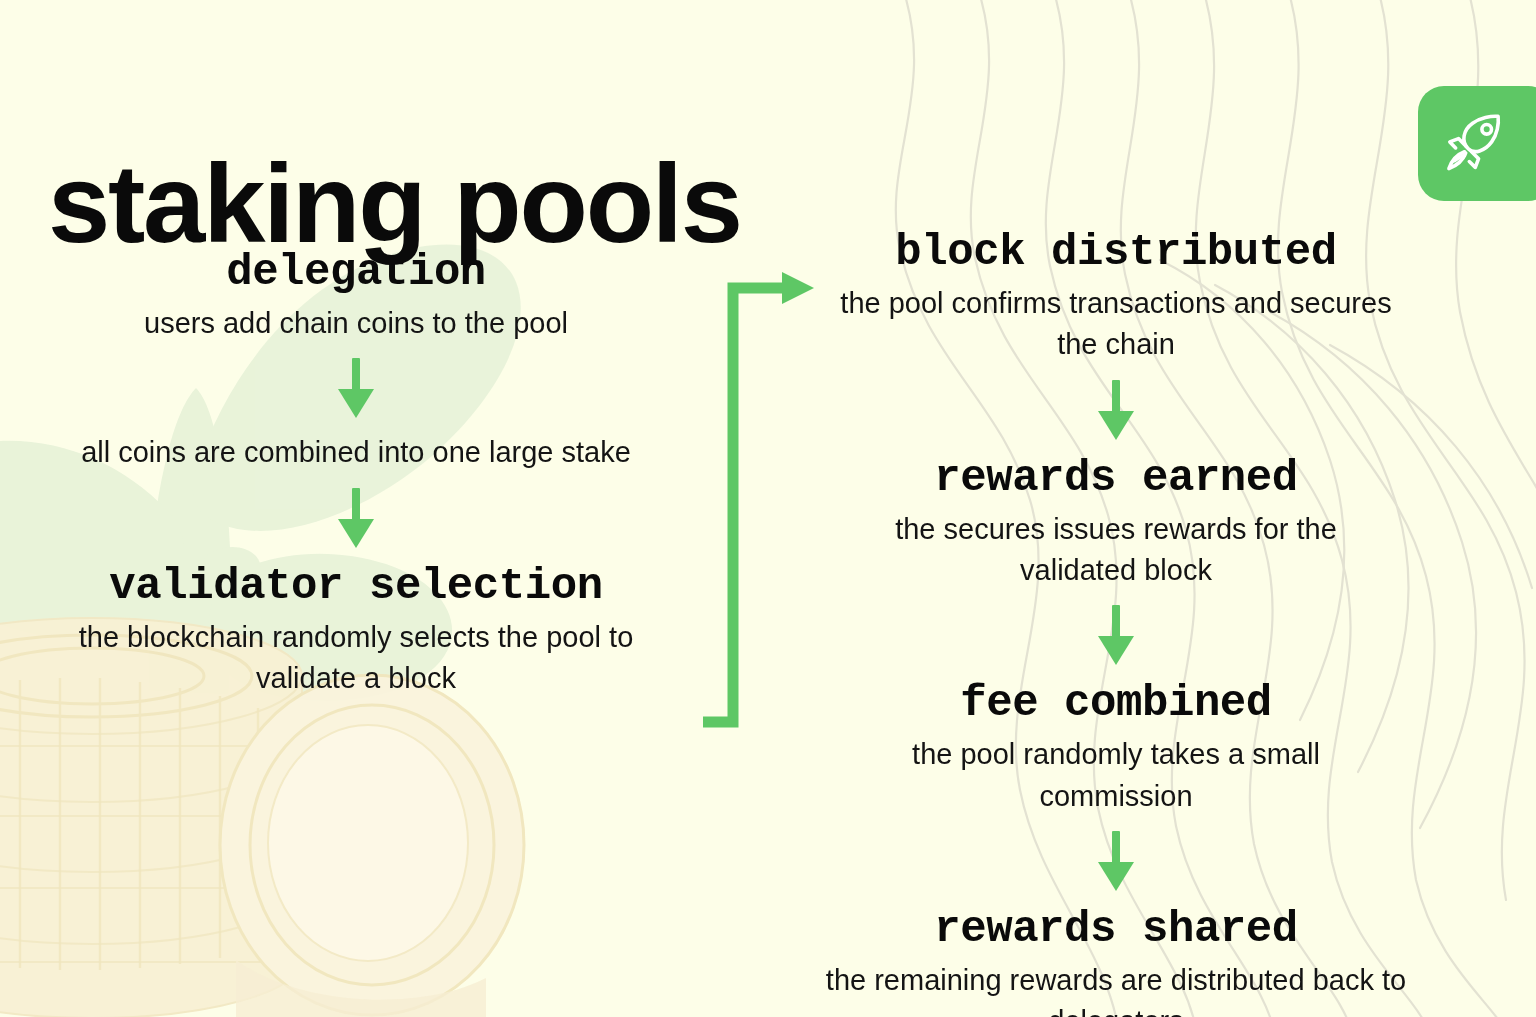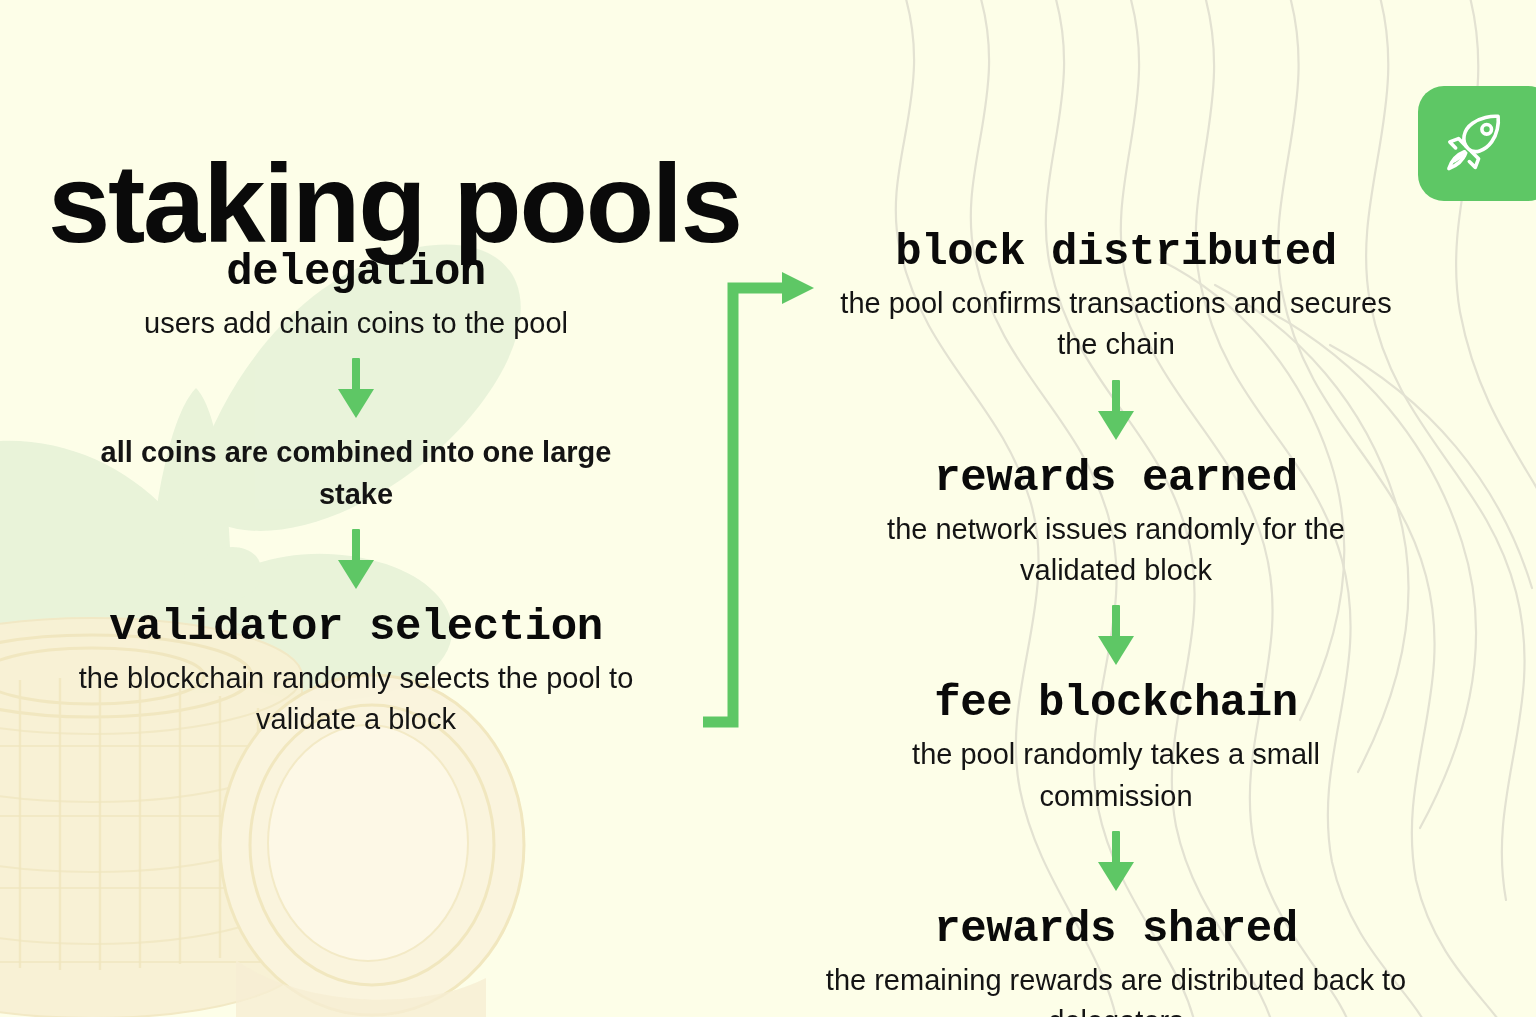--- a/index.html
+++ b/index.html
@@ -242,21 +242,21 @@
     </div>
 
     <div class="arrow-down">
       <svg width="40" height="62" viewBox="0 0 40 62" fill="#5ec765">
         <rect x="16" y="0" width="8" height="34" rx="1"></rect>
         <path d="M2 31 L 38 31 L 20 60 Z"></path>
       </svg>
     </div>
 
     <div class="step">
-      <div class="step-desc" style="max-width:575px;font-weight:bold;">all coins are combined into one large stake</div>
+      <div class="step-desc" style="max-width:575px;">all coins are combined into one large stake</div>
     </div>
 
     <div class="arrow-down">
       <svg width="40" height="62" viewBox="0 0 40 62" fill="#5ec765">
         <rect x="16" y="0" width="8" height="34" rx="1"></rect>
         <path d="M2 31 L 38 31 L 20 60 Z"></path>
       </svg>
     </div>
 
     <div class="step">
@@ -280,32 +280,32 @@
 
     <div class="arrow-down">
       <svg width="40" height="62" viewBox="0 0 40 62" fill="#5ec765">
         <rect x="16" y="0" width="8" height="34" rx="1"></rect>
         <path d="M2 31 L 38 31 L 20 60 Z"></path>
       </svg>
     </div>
 
     <div class="step">
       <div class="step-title">rewards earned</div>
-      <div class="step-desc" style="max-width:545px;">the network issues randomly for the validated block</div>
-    </div>
-
-    <div class="arrow-down">
-      <svg width="40" height="62" viewBox="0 0 40 62" fill="#5ec765">
-        <rect x="16" y="0" width="8" height="34" rx="1"></rect>
-        <path d="M2 31 L 38 31 L 20 60 Z"></path>
-      </svg>
-    </div>
-
-    <div class="step">
-      <div class="step-title">fee blockchain</div>
+      <div class="step-desc" style="max-width:545px;">the secures issues rewards for the validated block</div>
+    </div>
+
+    <div class="arrow-down">
+      <svg width="40" height="62" viewBox="0 0 40 62" fill="#5ec765">
+        <rect x="16" y="0" width="8" height="34" rx="1"></rect>
+        <path d="M2 31 L 38 31 L 20 60 Z"></path>
+      </svg>
+    </div>
+
+    <div class="step">
+      <div class="step-title">fee combined</div>
       <div class="step-desc" style="max-width:500px;">the pool randomly takes a small commission</div>
     </div>
 
     <div class="arrow-down">
       <svg width="40" height="62" viewBox="0 0 40 62" fill="#5ec765">
         <rect x="16" y="0" width="8" height="34" rx="1"></rect>
         <path d="M2 31 L 38 31 L 20 60 Z"></path>
       </svg>
     </div>
 

